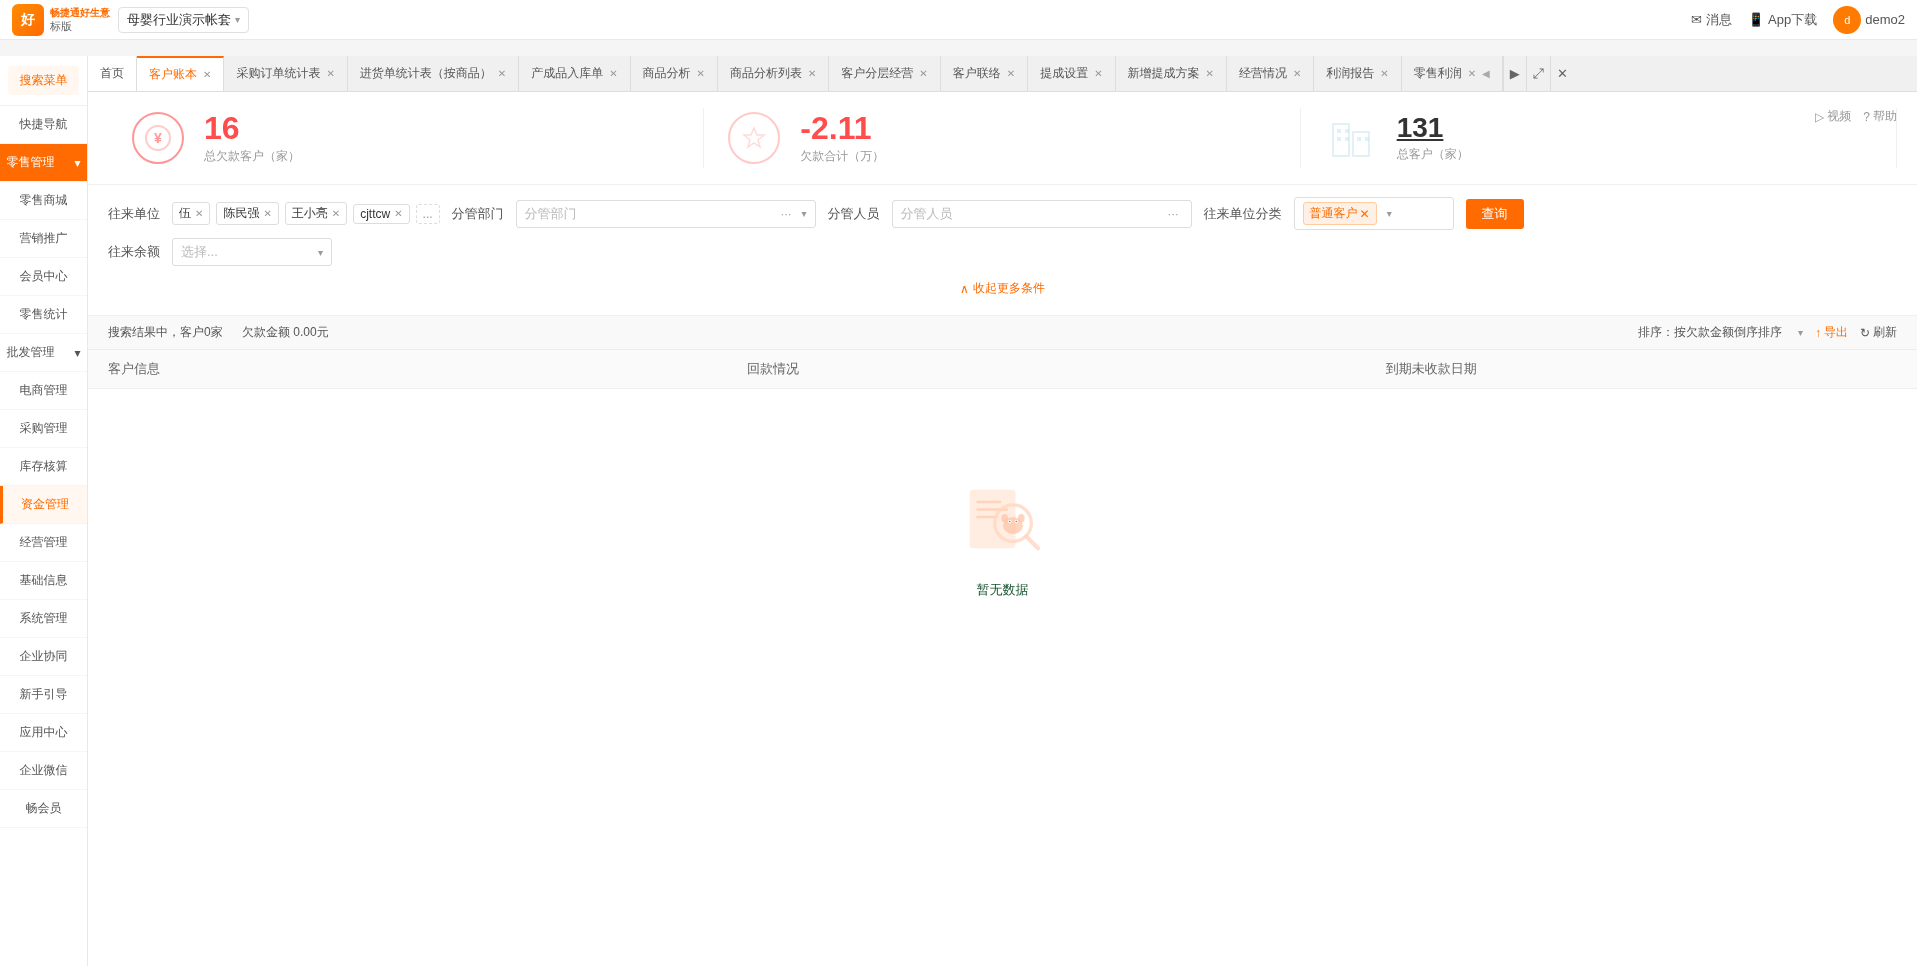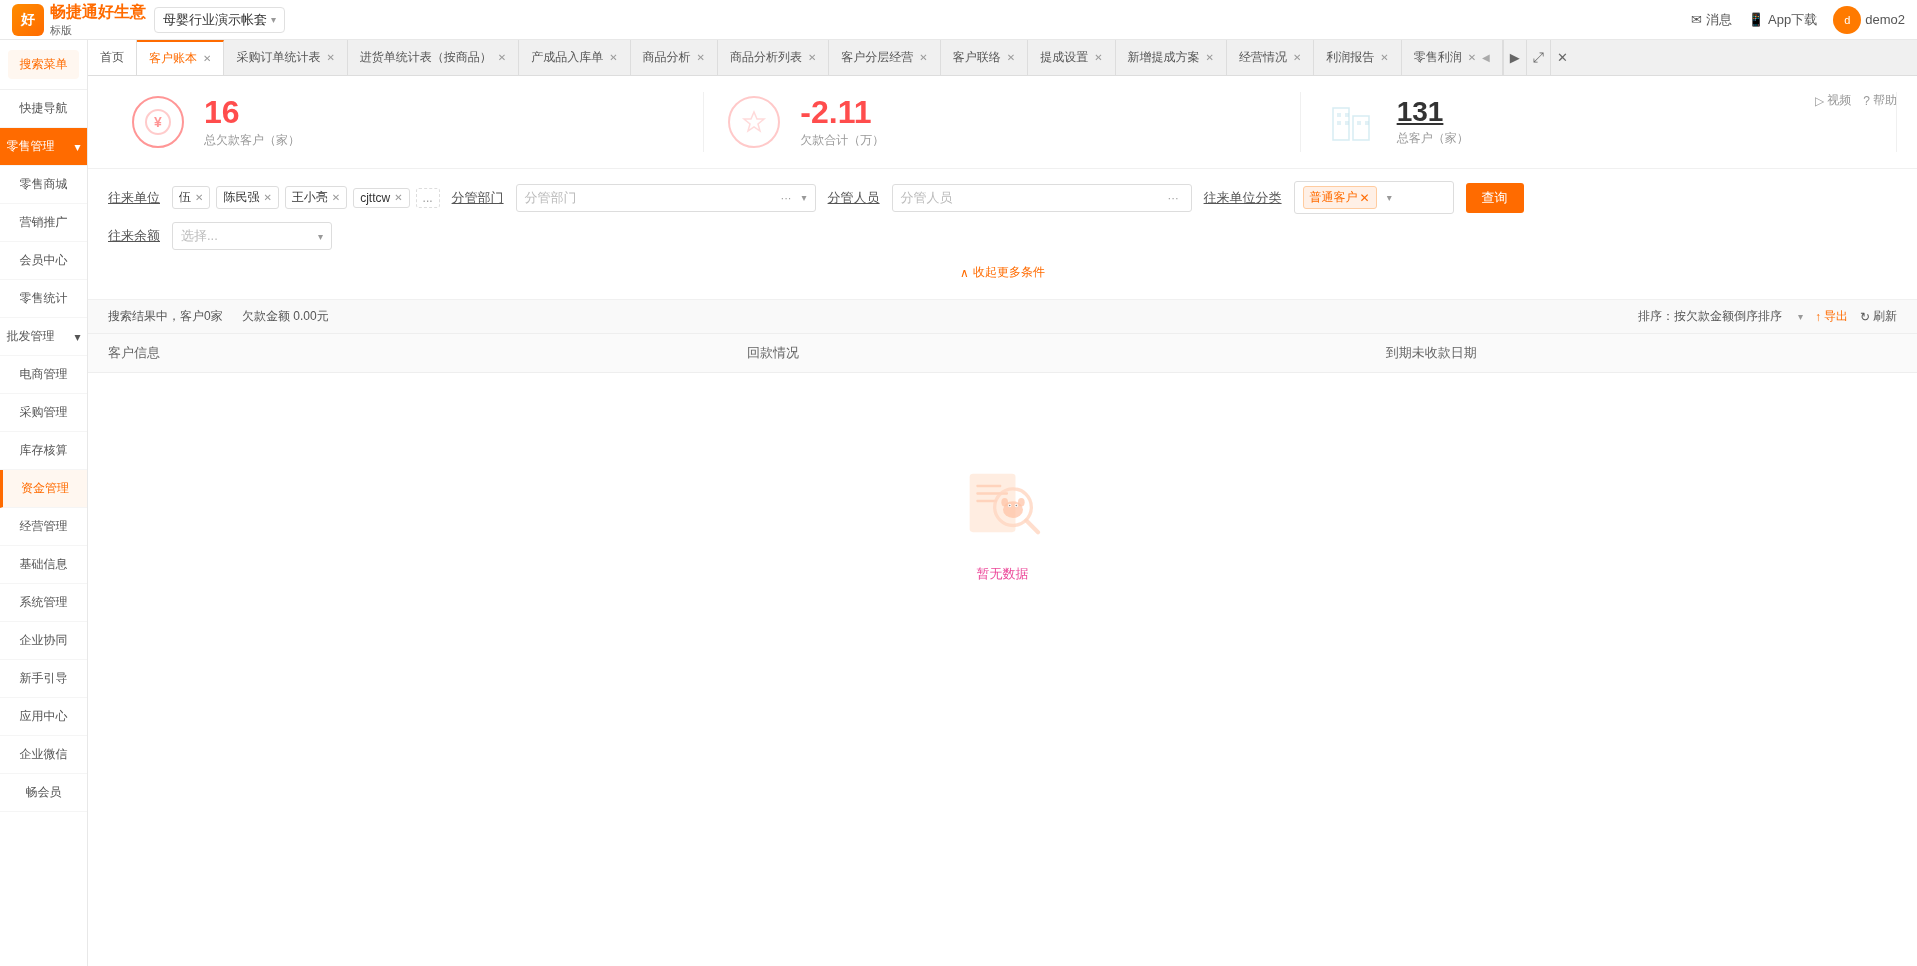--- a/index.html
+++ b/index.html
@@ -13,28 +13,28 @@
       align-items: center;
       justify-content: space-between;
       padding: 0 12px;
       border-bottom: 1px solid #e8e8e8;
       flex-shrink: 0;
     }
     .top-bar-left { display: flex; align-items: center; gap: 8px; }
     .logo-area { display: flex; align-items: center; gap: 6px; }
     .logo-icon { width: 32px; height: 32px; background: linear-gradient(135deg, #ff8c00, #ff6b00); border-radius: 6px; display: flex; align-items: center; justify-content: center; color: white; font-size: 14px; font-weight: bold; }
     .logo-text { font-size: 11px; color: #666; line-height: 1.3; }
-    .logo-text-main { color: #ff6b00; font-weight: bold; font-size: 16px; }
+    .logo-text-main { color: #ff6b00; font-weight: bold; font-size: 10px; }
     .store-selector { display: flex; align-items: center; gap: 4px; font-size: 13px; color: #333; cursor: pointer; border: 1px solid #e0e0e0; border-radius: 4px; padding: 3px 8px; justify-content: center; }
     .top-bar-right { display: flex; align-items: center; gap: 16px; }
     .top-right-item { display: flex; align-items: center; gap: 4px; color: #555; font-size: 13px; cursor: pointer; }
     .avatar { width: 28px; height: 28px; border-radius: 50%; background: #ff7a00; display: flex; align-items: center; justify-content: center; color: white; font-size: 11px; }
 
     
-    .main-layout { display: flex; flex: 1; overflow: hidden; }
+    .main-layout { display: flex; flex: 1; overflow: hidden; margin-top: 16px; }
 
     
     .sidebar {
       width: 88px;
       background: #fff;
       border-right: 1px solid #e8e8e8;
       display: flex;
       flex-direction: column;
       flex-shrink: 0;
       overflow-y: auto;
@@ -111,21 +111,21 @@
     .summary-top-right { position: absolute; right: 20px; top: 16px; display: flex; gap: 12px; }
     .help-btn { font-size: 12px; color: #999; cursor: pointer; display: flex; align-items: center; gap: 3px; }
 
     
     .filter-section {
       background: #fff;
       padding: 12px 20px;
       border-bottom: 1px solid #f0f0f0;
     }
     .filter-row { display: flex; align-items: center; gap: 12px; margin-bottom: 8px; flex-wrap: wrap; }
-    .filter-label { font-size: 13px; color: #555; white-space: nowrap; text-decoration: underline; }
+    .filter-label { font-size: 13px; color: #555; white-space: nowrap; }
     .filter-tags { display: flex; align-items: center; gap: 6px; flex-wrap: wrap; }
     .filter-tag {
       display: flex; align-items: center; gap: 4px;
       background: #fff;
       border: 1px solid #ddd;
       border-radius: 3px;
       padding: 2px 6px;
       font-size: 12px;
       color: #333;
     }
@@ -182,21 +182,21 @@
     .col-repay { flex: 2.5; }
     .col-date { flex: 2; }
 
     
     .empty-state {
       display: flex;
       flex-direction: column;
       align-items: center;
       justify-content: center;
       padding: 80px 20px;
-      color: #ec4899;
+      color: #14532d;
       font-size: 13px;
     }
     .empty-icon {
       width: 100px;
       height: 100px;
       margin-bottom: 12px;
       opacity: 0.6;
     }
 
     

